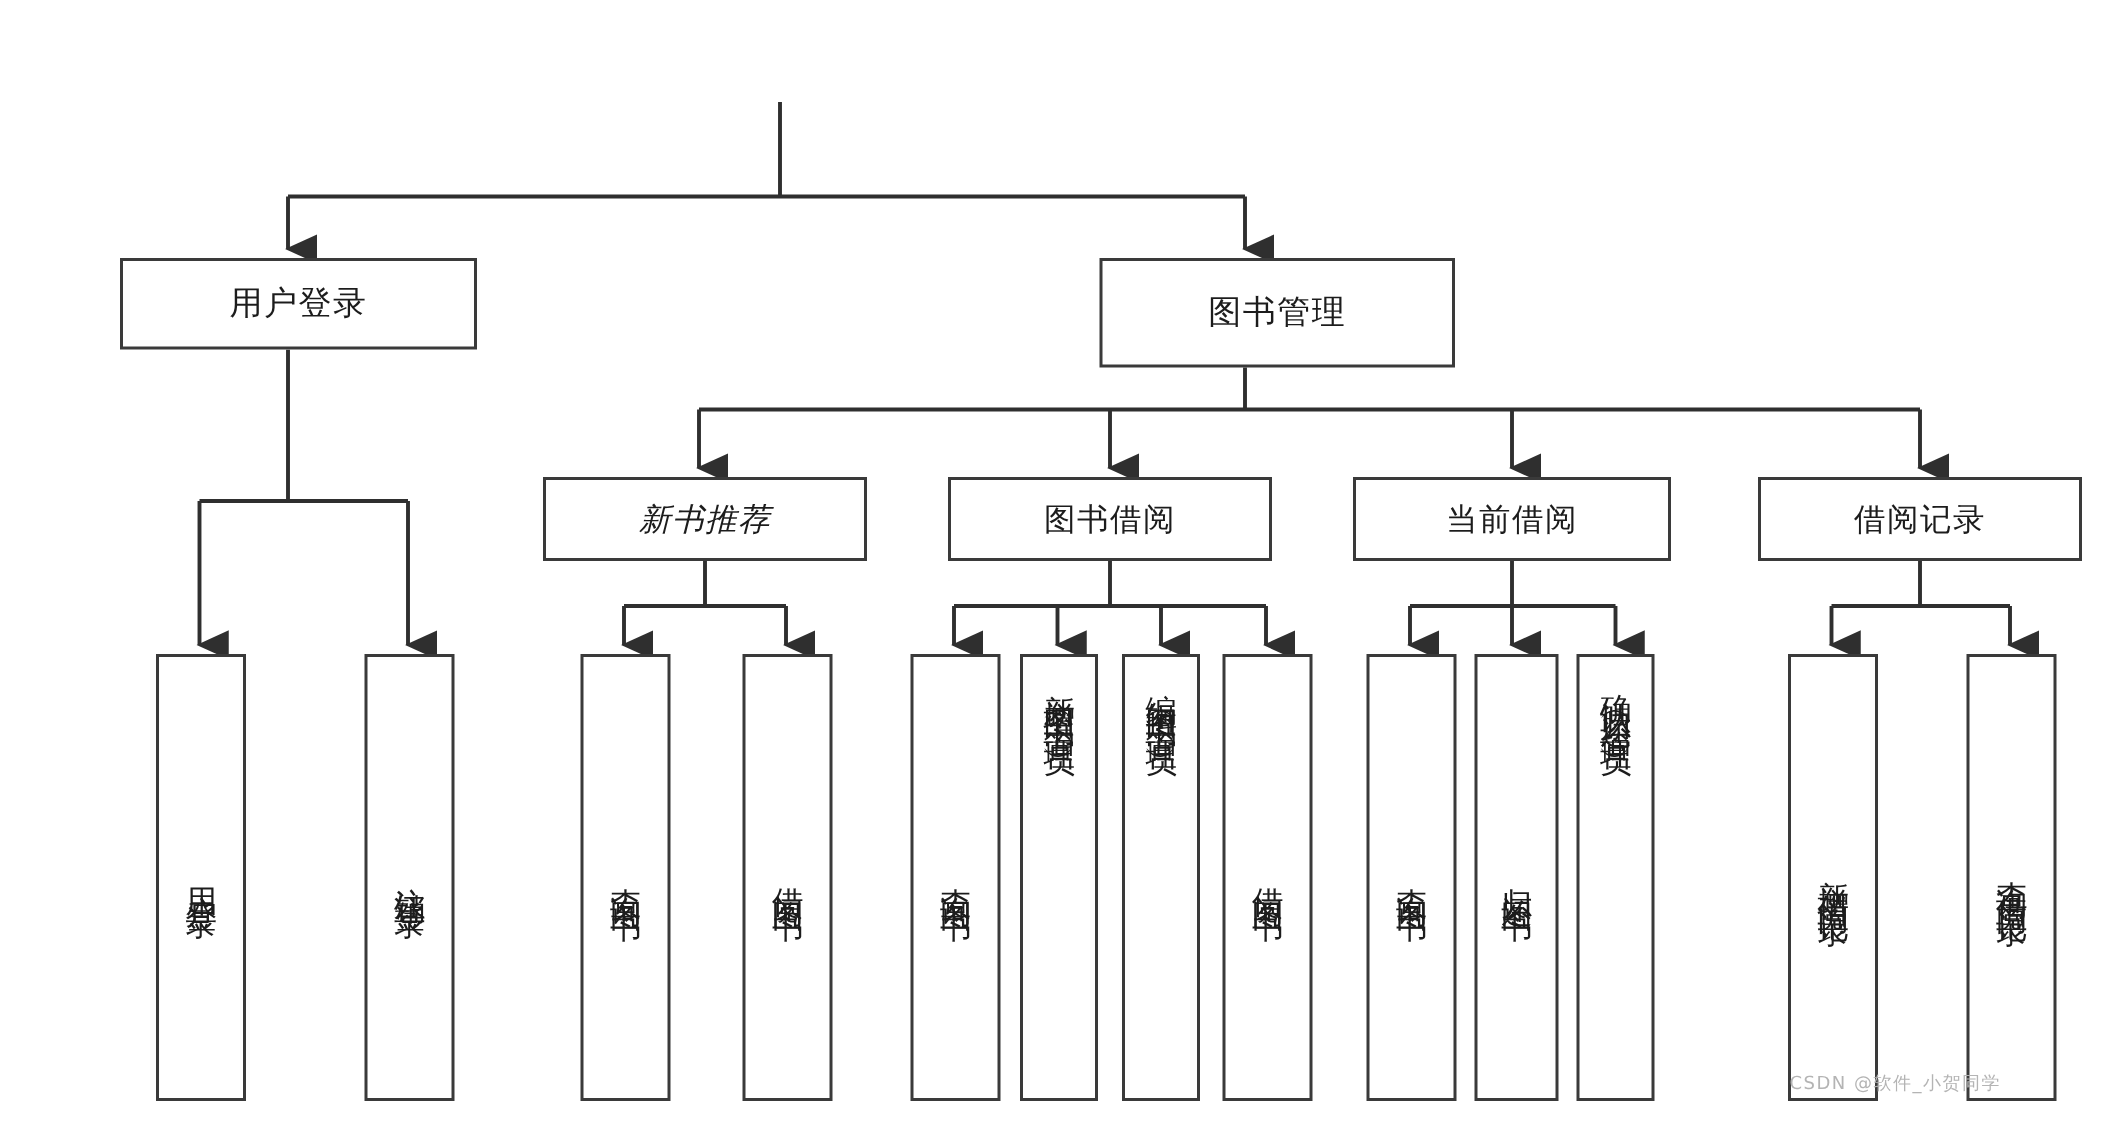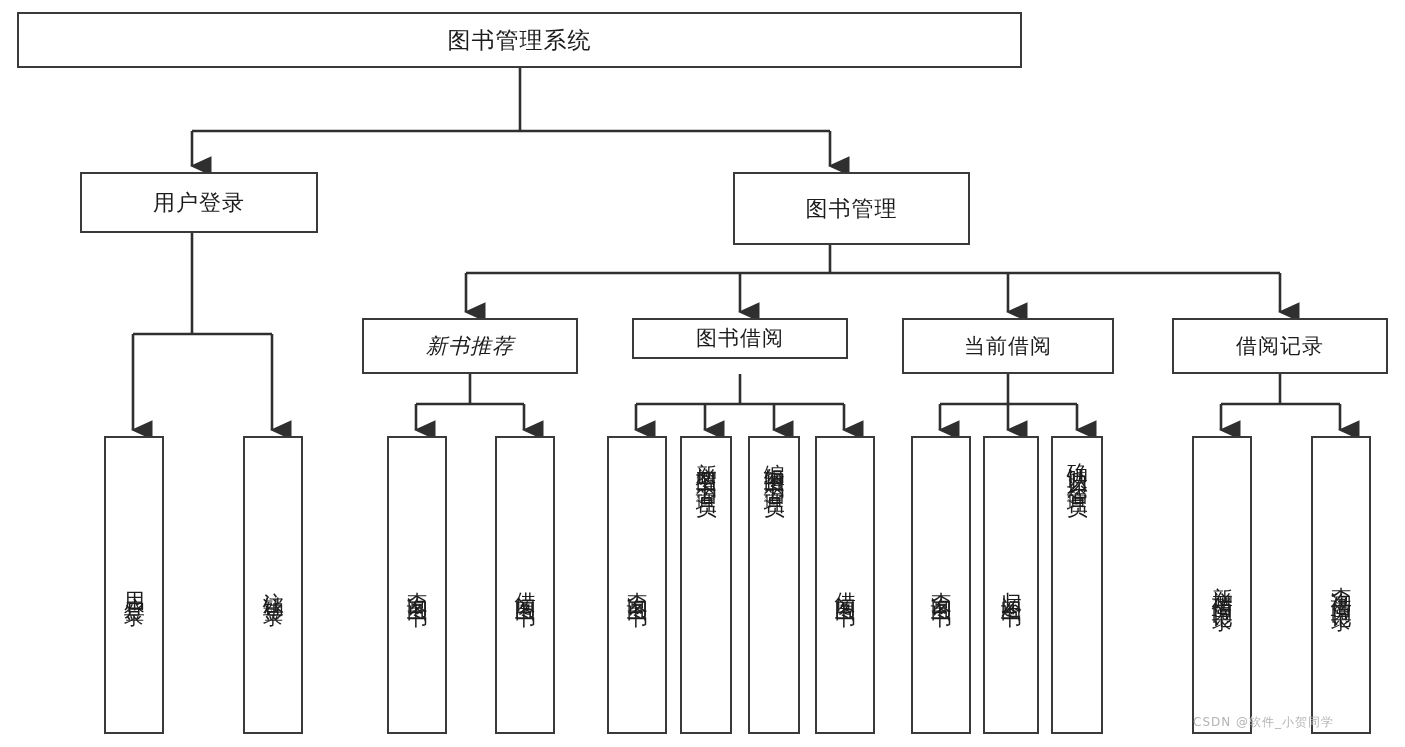--- a/index.html
+++ b/index.html
@@ -119,29 +119,28 @@
       <path d="M 1008 404 L 1008 430" marker-end="url(#arrow)"></path>
       <path d="M 1077 404 L 1077 430" marker-end="url(#arrow)"></path>
 
       <path d="M 1280 374 L 1280 404"></path>
       <path d="M 1221 404 L 1340 404"></path>
       <path d="M 1221 404 L 1221 430" marker-end="url(#arrow)"></path>
       <path d="M 1340 404 L 1340 430" marker-end="url(#arrow)"></path>
     </g>
   </svg>
 
-  <div class="node root" style="left:17px; top:12px; width:1005px; height:56px;">图书管理系统</div>
 
   <div class="node level2" style="left:80px; top:172px; width:238px; height:61px;">用户登录</div>
 
   <div class="node level2" style="left:711px; top:172px; width:237px; height:73px;margin-left:22px;">图书管理</div>
 
   <div class="node level3" style="left:362px; top:318px; width:216px; height:56px;font-style:italic;">新书推荐</div>
 
-  <div class="node level3" style="left:632px; top:318px; width:216px; height:41px;">图书借阅</div>
+  <div class="node level3" style="left:632px; top:318px; width:216px; height:56px;">图书借阅</div>
 
   <div class="node level3" style="left:1172px; top:318px; width:216px; height:56px;">借阅记录</div>
 
   <div class="node level3" style="left:902px; top:318px; width:212px; height:56px;">当前借阅</div>
 
   <div class="node leaf" style="left:104px; top:436px; width:60px; height:298px;">用户登录</div>
 
   <div class="node leaf" style="left:243px; top:436px; width:60px; height:298px;">注销登录</div>
 
   <div class="node leaf" style="left:387px; top:436px; width:60px; height:298px;">查询图书</div>

